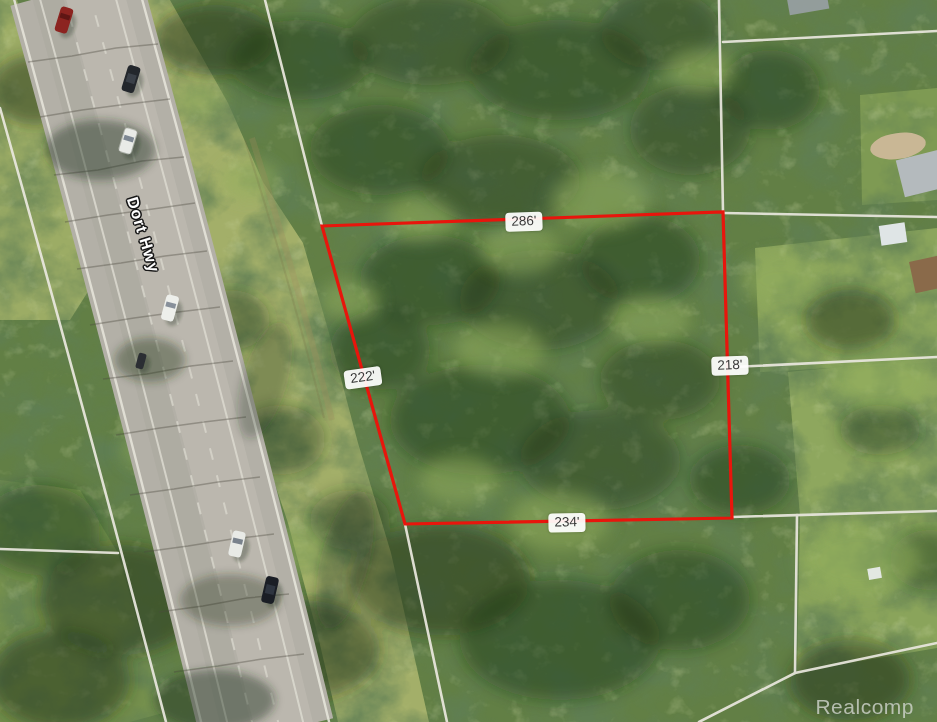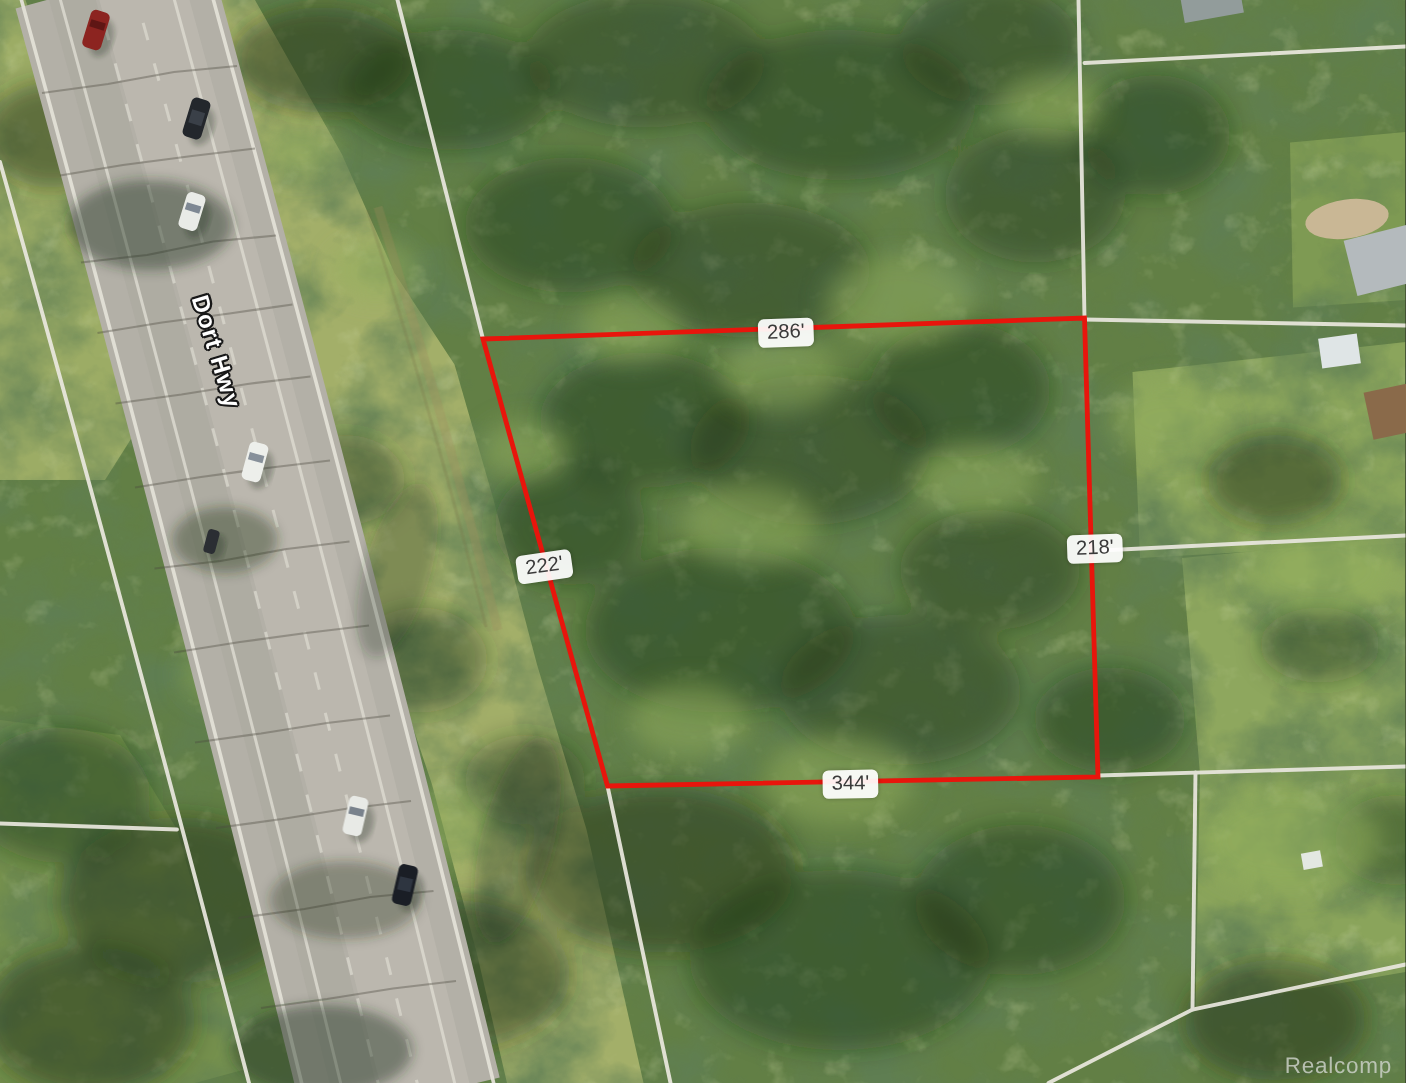--- a/index.html
+++ b/index.html
@@ -26,22 +26,22 @@
     font-size:16px;
     font-weight:bold;
     letter-spacing:1px;
     white-space:nowrap;
     text-shadow:
       -1.5px 0 #181818, 1.5px 0 #181818, 0 -1.5px #181818, 0 1.5px #181818,
       -1px -1px #181818, 1px 1px #181818, -1px 1px #181818, 1px -1px #181818;
   }
   .watermark{
     position:absolute;
-    right:9px;bottom:3px;
-    font-size:15px;
+    right:23px;bottom:3px;
+    font-size:21px;
     color:rgba(206,211,203,0.82);
     letter-spacing:0.5px;
   }
 </style>
 </head>
 <body>
 
 <div class="stage">
 
   <svg width="937" height="722" viewBox="0 0 937 722" aria-hidden="true">
@@ -242,19 +242,19 @@
       <path d="M0,549 L118,553"></path>
       <path d="M0,108 C40,250 103,480 166,722"></path>
     </g>
 
     <polygon points="322,226 723,212 732,518 405,524" fill="none" stroke="#e8150c" stroke-width="3.2" stroke-linejoin="miter"></polygon>
   </svg>
 
   <div class="dim-label" style="left:524px;top:222px;transform:translate(-50%,-50%) rotate(-2deg);">286'</div>
   <div class="dim-label" style="left:363px;top:378px;transform:translate(-50%,-50%) rotate(-8deg);">222'</div>
   <div class="dim-label" style="left:730px;top:366px;transform:translate(-50%,-50%) rotate(-2deg);">218'</div>
-  <div class="dim-label" style="left:567px;top:523px;transform:translate(-50%,-50%) rotate(-1deg);">344'</div>
+  <div class="dim-label" style="left:567px;top:523px;transform:translate(-50%,-50%) rotate(-1deg);">234'</div>
 
   <div class="road-label" style="left:143px;top:235px;transform:translate(-50%,-50%) rotate(73deg);">Dort Hwy</div>
 
   <div class="watermark">Realcomp</div>
 
 </div>
 
 </body></html>

